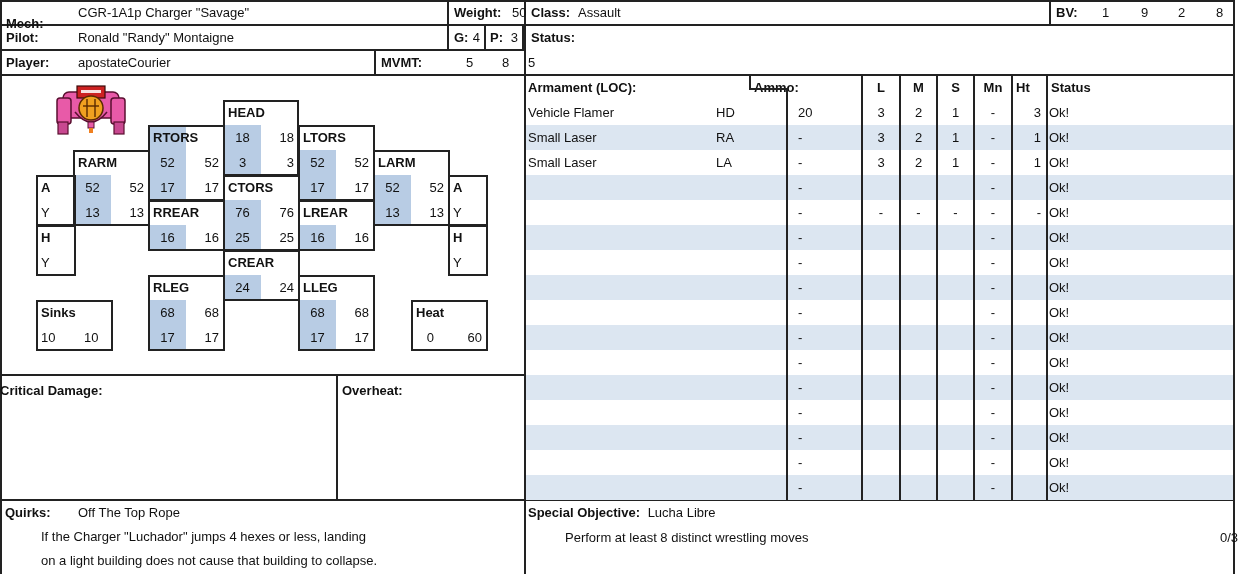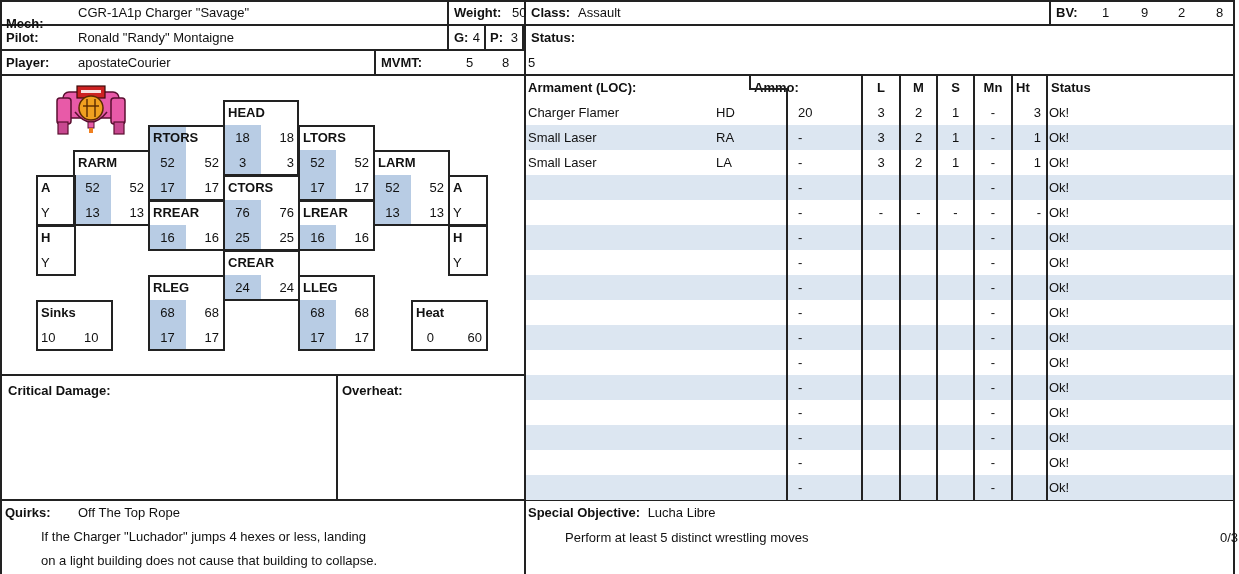--- a/index.html
+++ b/index.html
@@ -180,52 +180,52 @@
 <span class="txt b" style="left:41px;top:300px;">Sinks</span>
 <span class="txt" style="left:41px;top:325px;">10</span>
 <span class="txt" style="left:84px;top:325px;">10</span>
 <span class="txt b" style="left:416px;top:300px;">Heat</span>
 <span class="cell num" style="left:412px;top:325px;width:22px;">0</span>
 <span class="cell num" style="left:444px;top:325px;width:38px;">60</span>
 
 <div class="hl" style="left:0;top:374px;width:526px;height:2px;"></div>
 <div class="hl" style="left:336px;top:375px;width:2px;height:125px;"></div>
 <div class="hl" style="left:0;top:499px;width:1235px;height:2px;"></div>
-<span class="txt b" style="left:8px;top:378px;text-align:right;">Critical Damage:</span>
+<span class="txt b" style="left:0;top:378px;text-align:right;">Critical Damage:</span>
 <div class="abs" style="left:2px;top:403px;width:332px;height:94px;"></div>
 <span class="txt b" style="left:342px;top:378px;">Overheat:</span>
 <div class="abs" style="left:340px;top:403px;width:182px;height:94px;"></div>
 
 <span class="txt b" style="left:5px;top:500px;">Quirks:</span>
 <span class="txt" style="left:78px;top:500px;">Off The Top Rope</span>
 <span class="txt" style="left:41px;top:524px;">If the Charger "Luchador" jumps 4 hexes or less, landing</span>
 <span class="txt" style="left:41px;top:548px;">on a light building does not cause that building to collapse.</span>
 
 <span class="txt" style="left:528px;top:500px;font-size:13px;">
   <span class="b">Special Objective:</span>
   <span style="margin-left:4px;">Lucha Libre</span>
 </span>
-<span class="txt" style="left:565px;top:525px;">Perform at least 5 distinct wrestling moves</span>
+<span class="txt" style="left:565px;top:525px;">Perform at least 8 distinct wrestling moves</span>
 <span class="txt" style="left:1220px;top:525px;">0/3</span>
 
 <div id="arm-table" class="abs" style="left:526px;top:76px;width:707px;height:424px;">
 
   <div class="abs" style="left:0;top:0;width:707px;height:24px;">
     <span class="txt b" style="left:2px;top:0;line-height:24px;">Armament (LOC):</span>
     <span class="txt b" style="left:228px;top:0;line-height:24px;">Ammo:</span>
     <span class="cell b ctr" style="left:336px;top:0;width:38px;height:24px;line-height:24px;">L</span>
     <span class="cell b ctr" style="left:374px;top:0;width:37px;height:24px;line-height:24px;">M</span>
     <span class="cell b ctr" style="left:411px;top:0;width:37px;height:24px;line-height:24px;">S</span>
     <span class="cell b ctr" style="left:448px;top:0;width:38px;height:24px;line-height:24px;">Mn</span>
     <span class="cell b" style="left:490px;top:0;width:30px;height:24px;line-height:24px;">Ht</span>
     <span class="txt b" style="left:525px;top:0;line-height:24px;">Status</span>
   </div>
   <div id="arm-rows" class="abs" style="left:0;top:24px;width:707px;height:400px;">
       <div class="abs" style="left: 0px; top: 0px; width: 707px; height: 25px;">
-        <span class="cell " style="left: 2px; top: 0px; width: 190px;">Charger Flamer</span>
+        <span class="cell " style="left: 2px; top: 0px; width: 190px;">Vehicle Flamer</span>
         <span class="cell " style="left: 190px; top: 0px; width: 34px;">HD</span>
         <span class="cell " style="left: 272px; top: 0px; width: 40px;">20</span>
         <span class="cell ctr" style="left: 337px; top: 0px; width: 36px;">3</span>
         <span class="cell ctr" style="left: 375px; top: 0px; width: 35px;">2</span>
         <span class="cell ctr" style="left: 412px; top: 0px; width: 35px;">1</span>
         <span class="cell ctr" style="left: 449px; top: 0px; width: 36px;">-</span>
         <span class="cell num" style="left: 487px; top: 0px; width: 28px;">3</span>
         <span class="cell " style="left: 523px; top: 0px; width: 180px;">Ok!</span>
       </div>
       <div class="abs row-blue" style="left: 0px; top: 25px; width: 707px; height: 25px;">

